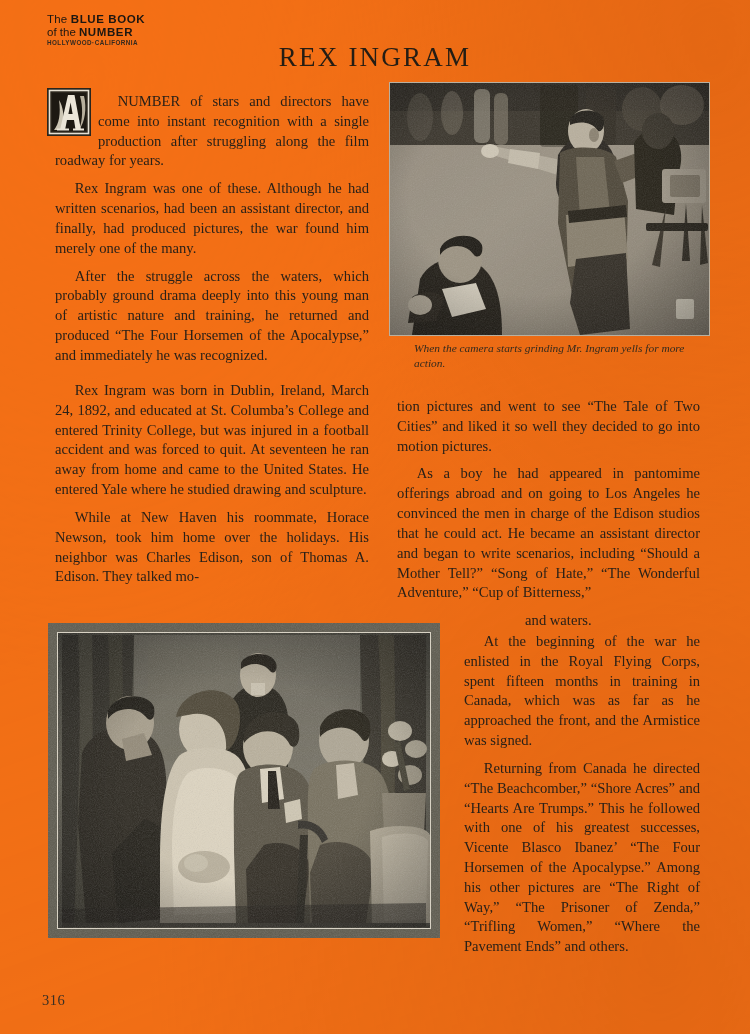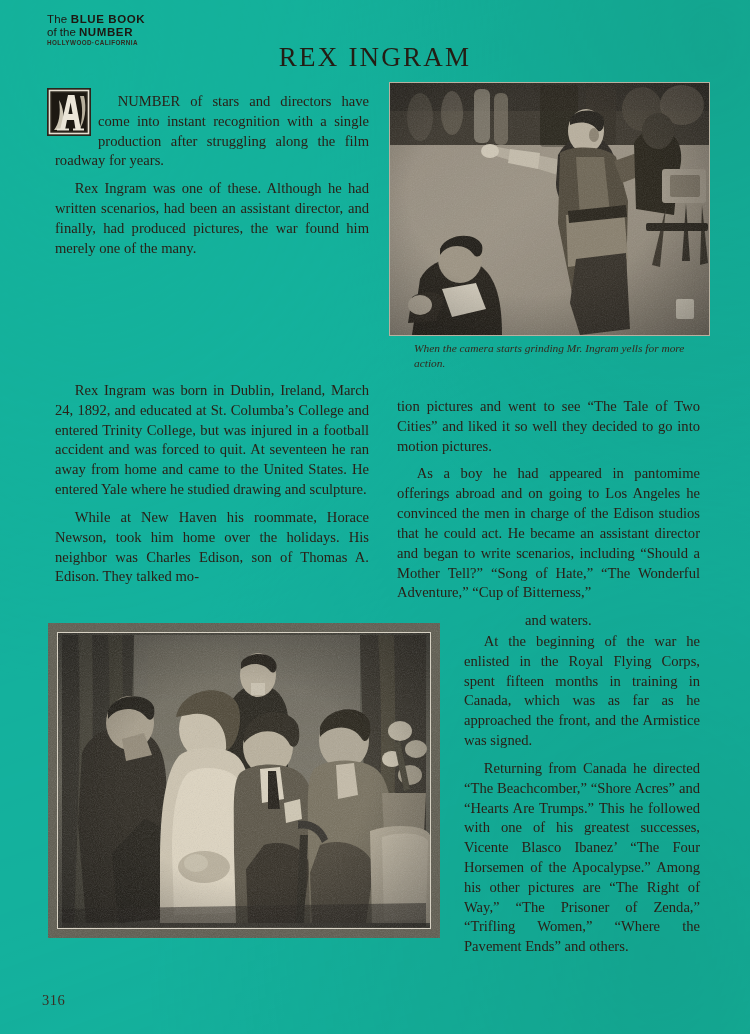--- a/index.html
+++ b/index.html
@@ -4,21 +4,21 @@
 <style>
   html, body {
     margin: 0;
     padding: 0;
     background: #c9c0b0;
   }
   .page {
     position: relative;
     width: 750px;
     height: 1034px;
-    background: #14b8a6;
+    background: #f97316;
     overflow: hidden;
     font-family: "Liberation Serif", serif;
     color: #2b2218;
   }
   
   .page::before {
     content: "";
     position: absolute;
     inset: 0;
     pointer-events: none;
@@ -257,20 +257,21 @@
 
         <path d="M21 7 L13 42 L18 42 L20 32 L27 32 L28.6 42 L34 42 L27.5 7 Z" fill="#ece6d8"></path>
         <path d="M21.4 26 L25.6 26 L23.6 14.5 Z" fill="#1d1912"></path>
 
         <rect x="10" y="40.5" width="12" height="2" fill="#ece6d8"></rect>
         <rect x="26" y="40.5" width="11" height="2" fill="#ece6d8"></rect>
       </svg>
     </span>
     <p>NUMBER of stars and directors have come into instant recognition with a single production after struggling along the film roadway for years.</p>
     <p>Rex Ingram was one of these. Although he had written scenarios, had been an assistant director, and finally, had produced pictures, the war found him merely one of the many.</p>
+    <p>After the struggle across the waters, which probably ground drama deeply into this young man of artistic nature and training, he returned and produced “The Four Horsemen of the Apocalypse,” and immediately he was recognized.</p>
   </div>
 
   <div class="col" id="col-left-mid">
     <p>Rex Ingram was born in Dublin, Ireland, March 24, 1892, and educated at St. Columba’s College and entered Trinity College, but was injured in a football accident and was forced to quit. At seventeen he ran away from home and came to the United States. He entered Yale where he studied drawing and sculpture.</p>
     <p>While at New Haven his roommate, Horace Newson, took him home over the holidays. His neighbor was Charles Edison, son of Thomas A. Edison. They talked mo-</p>
   </div>
 
   <div class="col" id="col-right-top">
     <p class="noindent">tion pictures and went to see “The Tale of Two Cities” and liked it so well they decided to go into motion pictures.</p>
     <p>As a boy he had appeared in pantomime offerings abroad and on going to Los Angeles he convinced the men in charge of the Edison studios that he could act. He became an assistant director and began to write scenarios, including “Should a Mother Tell?” “Song of Hate,” “The Wonderful Adventure,” “Cup of Bitterness,”</p>

